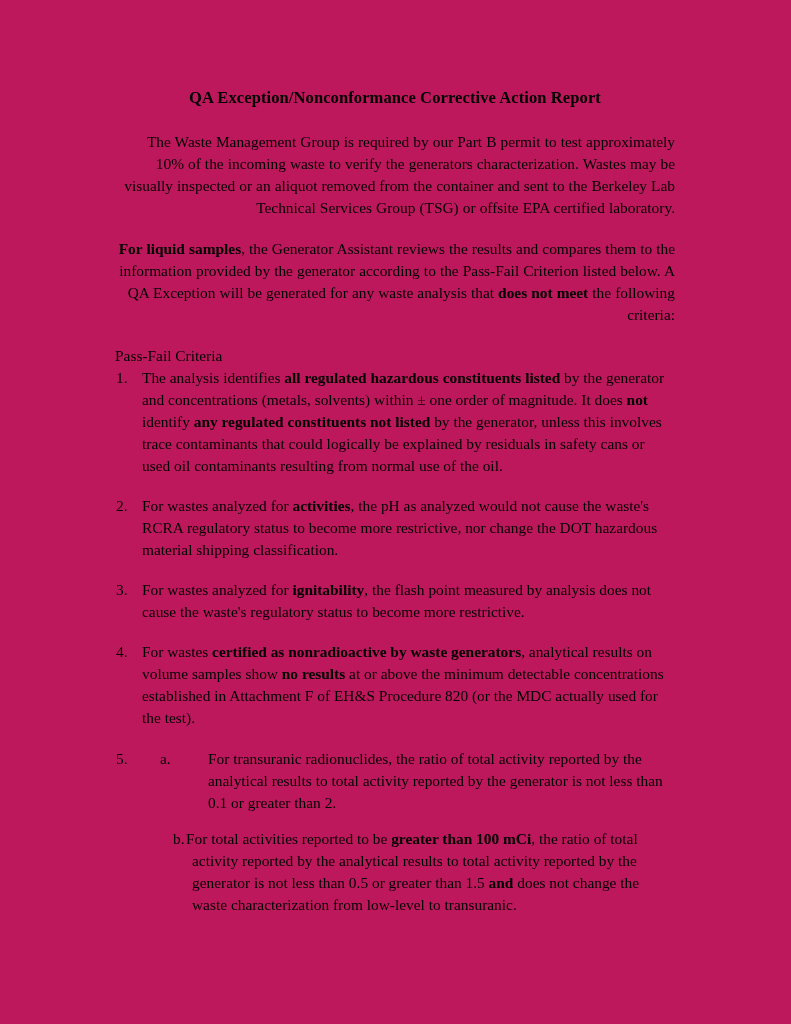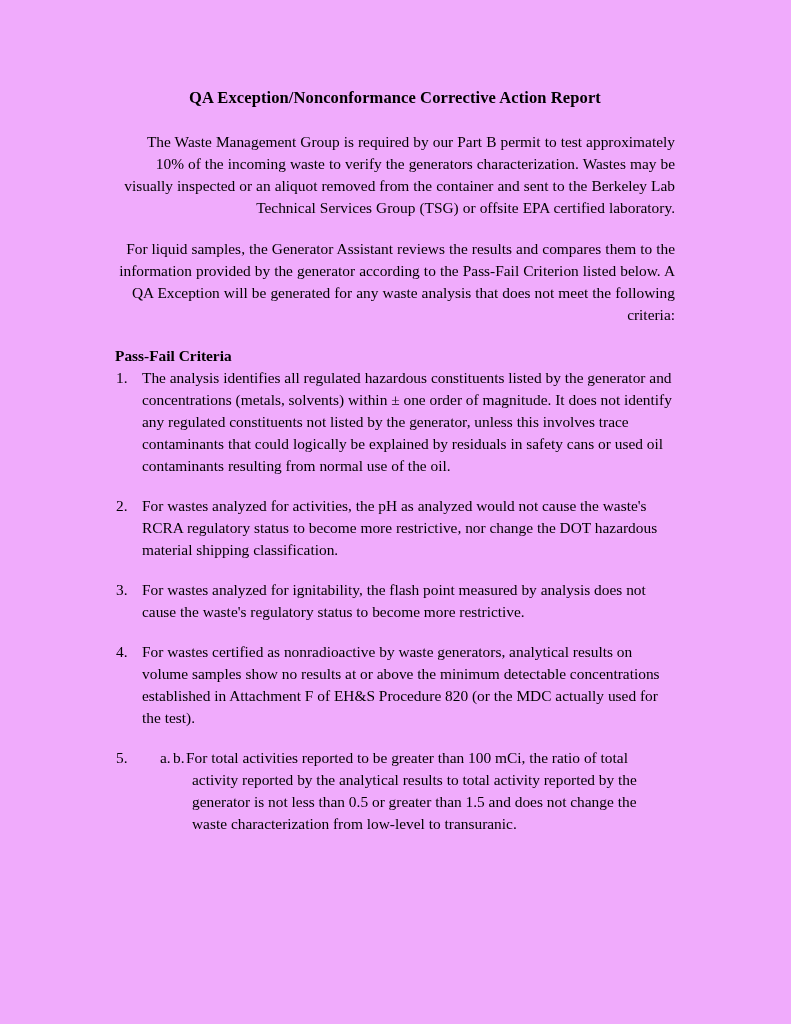--- a/index.html
+++ b/index.html
@@ -16,21 +16,21 @@
     color: #000000;
     overflow: hidden;
   }
 
   .page {
     position: absolute;
     left: 0;
     top: 0;
     width: 791px;
     height: 1024px;
-    background: #f0abfc;
+    background: #be185d;
   }
 
   
   .content {
     position: absolute;
     left: 115px;
     top: 88px;
     width: 560px;
   }
 
@@ -46,21 +46,21 @@
   .para {
     font-size: 15.4px;
     line-height: 22.0px;
     margin: 0 0 19px 0;
     text-align: right;
     word-spacing: 0.2px;
   }
 
   .section-head {
     font-size: 15.4px;
-    font-weight: bold;
+    font-weight: normal;
     line-height: 22.0px;
     margin: 0 0 0 0;
   }
 
   
   .num-list {
     margin: 0;
     padding: 0;
     list-style: none;
   }
@@ -127,21 +127,21 @@
 
   .subpara {
     display: block;
     margin-top: 19px;
   }
   .subpara.first {
     margin-top: 0;
   }
 
   b, .bold {
-    font-weight: normal;
+    font-weight: bold;
   }
 </style>
 </head>
 <body>
 
 <div class="page">
   <div class="content">
 
     <h1 class="doc-title">QA Exception/Nonconformance Corrective Action Report</h1>
 
@@ -166,20 +166,21 @@
         </li>
         <li class="num-item">
           <span class="num-marker">4.</span>
           <span class="body-text"><span>For wastes </span><b>certified as nonradioactive by waste generators</b><span>, analytical results on volume samples show </span><b>no results</b><span> at or above the minimum detectable concentrations established in Attachment F of EH&amp;S Procedure 820 (or the MDC actually used for the test).</span></span>
         </li>
         <li class="num-item">
           <span class="num-marker">5.</span>
           <ol class="alpha-list">
             <li class="alpha-item style-a">
               <span class="alpha-marker">a.</span>
+              <span class="subpara"><span>For transuranic radionuclides, the ratio of total activity reported by the analytical results to total activity reported by the generator is not less than 0.1 or greater than 2.</span></span>
             </li>
             <li class="alpha-item style-b">
               <span class="alpha-marker">b.</span>
               <span class="subpara first"><span>For total activities reported to be </span><b>greater than 100 mCi</b><span>, the ratio of total activity reported by the analytical results to total activity reported by the generator is not less than 0.5 or greater than 1.5 </span><b>and</b><span> does not change the waste characterization from low-level to transuranic.</span></span>
             </li>
           </ol>
         </li>
       </ol>
 
   </div>

